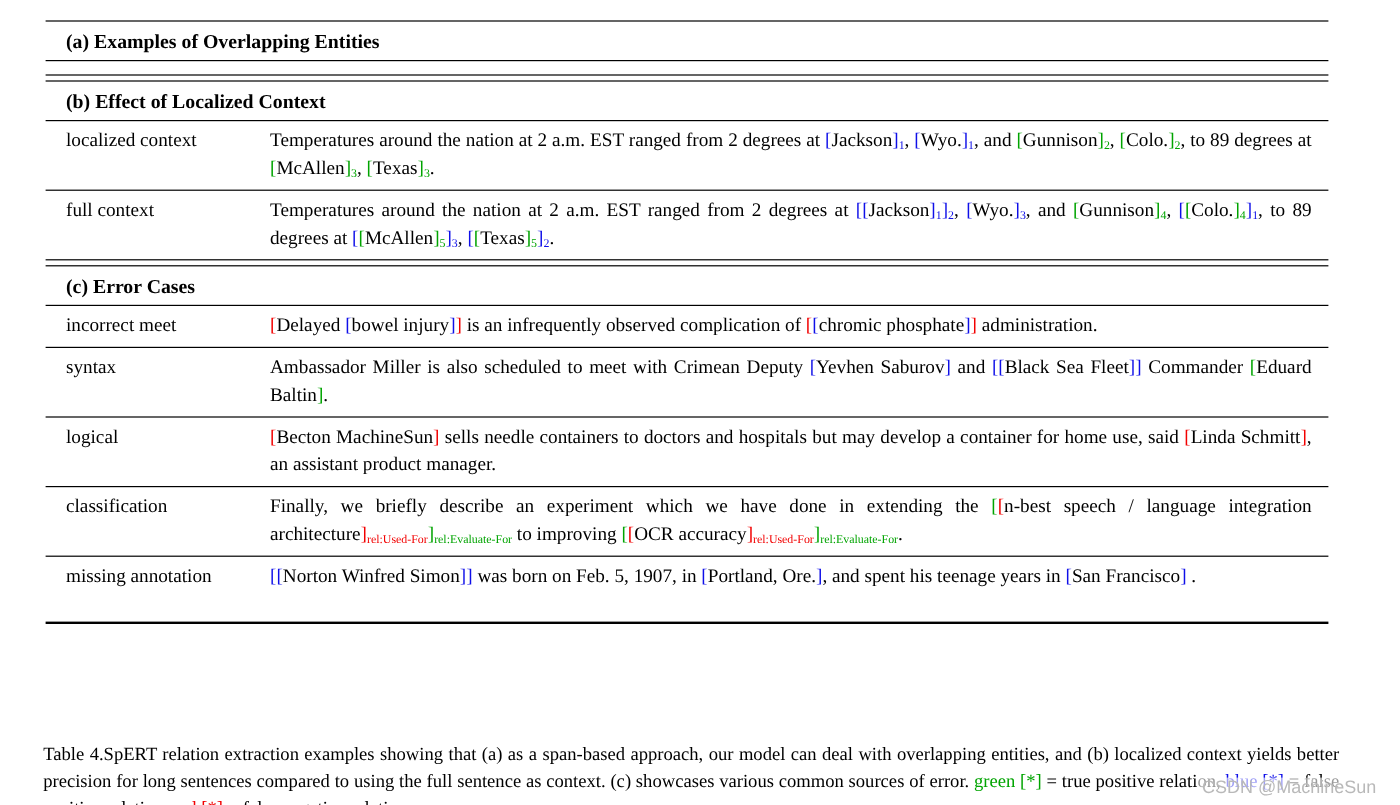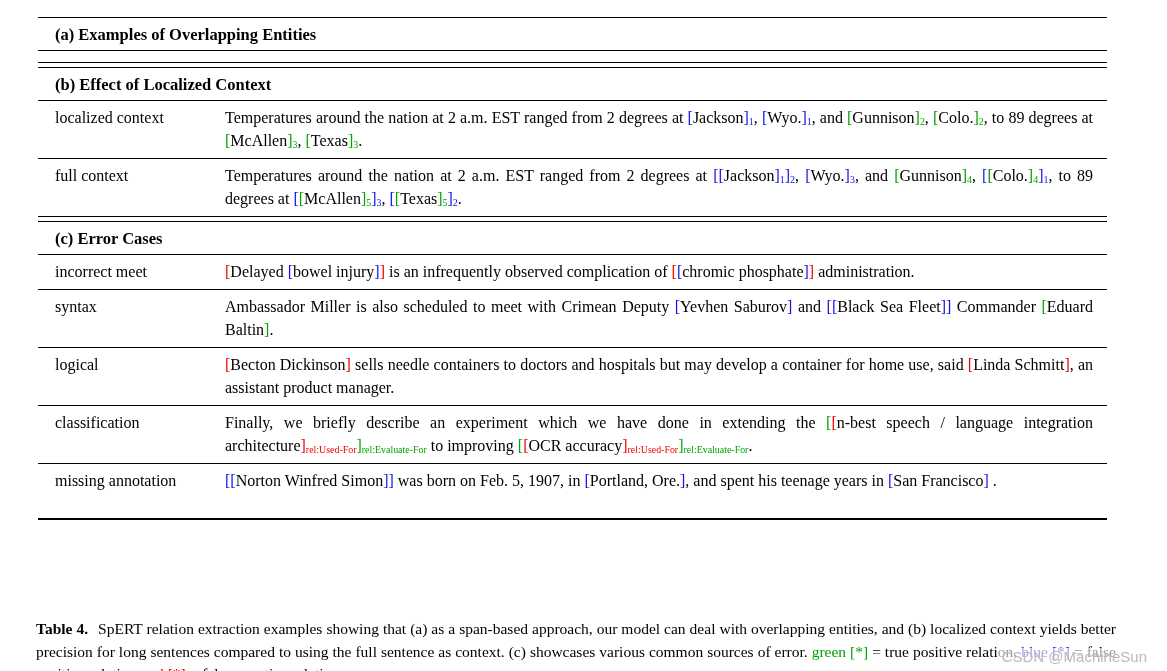--- a/index.html
+++ b/index.html
@@ -60,22 +60,22 @@
   .caption {
     position: absolute;
     left: 36px;
     top: 618px;
     width: 1080px;
     font-size: 15.5px;
     line-height: 22.5px;
     text-align: justify;
   }
   .caption-label {
-    font-weight: bold;
-    margin-right: 10px;
+    font-weight: normal;
+    margin-right: 0;
   }
   .watermark {
     position: absolute;
     right: 20px;
     bottom: 6px;
     color: #b9b9b9;
     font-family: "Liberation Sans", sans-serif;
     font-size: 15px;
     background: rgba(255,255,255,0.6);
     padding-left: 4px;
@@ -102,21 +102,21 @@
     <div class="row">
       <div class="row-label">incorrect meet</div>
       <div class="row-content"><span class="c-r">[</span><span class="c-k">Delayed </span><span class="c-b">[</span><span class="c-k">bowel injury</span><span class="c-b">]</span><span class="c-r">]</span><span class="c-k"> is an infrequently observed complication of </span><span class="c-r">[</span><span class="c-b">[</span><span class="c-k">chromic phosphate</span><span class="c-b">]</span><span class="c-r">]</span><span class="c-k"> administration.</span></div>
     </div>
     <div class="row">
       <div class="row-label">syntax</div>
       <div class="row-content"><span class="c-k">Ambassador Miller is also scheduled to meet with Crimean Deputy </span><span class="c-b">[</span><span class="c-k">Yevhen Saburov</span><span class="c-b">]</span><span class="c-k"> and </span><span class="c-b">[[</span><span class="c-k">Black Sea Fleet</span><span class="c-b">]]</span><span class="c-k"> Commander </span><span class="c-g">[</span><span class="c-k">Eduard Baltin</span><span class="c-g">]</span><span class="c-k">.</span></div>
     </div>
     <div class="row">
       <div class="row-label">logical</div>
-      <div class="row-content"><span class="c-r">[</span><span class="c-k">Becton Dickinson</span><span class="c-r">]</span><span class="c-k"> sells needle containers to doctors and hospitals but may develop a container for home use, said </span><span class="c-r">[</span><span class="c-k">Linda Schmitt</span><span class="c-r">]</span><span class="c-k">, an assistant product manager.</span></div>
+      <div class="row-content"><span class="c-r">[</span><span class="c-k">Becton MachineSun</span><span class="c-r">]</span><span class="c-k"> sells needle containers to doctors and hospitals but may develop a container for home use, said </span><span class="c-r">[</span><span class="c-k">Linda Schmitt</span><span class="c-r">]</span><span class="c-k">, an assistant product manager.</span></div>
     </div>
     <div class="row">
       <div class="row-label">classification</div>
       <div class="row-content"><span class="c-k">Finally, we briefly describe an experiment which we have done in extending the </span><span class="c-g">[</span><span class="c-r">[</span><span class="c-k">n-best speech / language integration architecture</span><span class="c-r">]</span><sub class="c-r">rel:Used-For</sub><span class="c-g">]</span><sub class="c-g">rel:Evaluate-For</sub><span class="c-k"> to improving </span><span class="c-g">[</span><span class="c-r">[</span><span class="c-k">OCR accuracy</span><span class="c-r">]</span><sub class="c-r">rel:Used-For</sub><span class="c-g">]</span><sub class="c-g">rel:Evaluate-For</sub><span class="c-k">.</span></div>
     </div>
     <div class="row">
       <div class="row-label">missing annotation</div>
       <div class="row-content"><span class="c-b">[[</span><span class="c-k">Norton Winfred Simon</span><span class="c-b">]]</span><span class="c-k"> was born on Feb. 5, 1907, in </span><span class="c-b">[</span><span class="c-k">Portland, Ore.</span><span class="c-b">]</span><span class="c-k">, and spent his teenage years in </span><span class="c-b">[</span><span class="c-k">San Francisco</span><span class="c-b">]</span><span class="c-k"> .</span></div>
     </div>
   </div>

